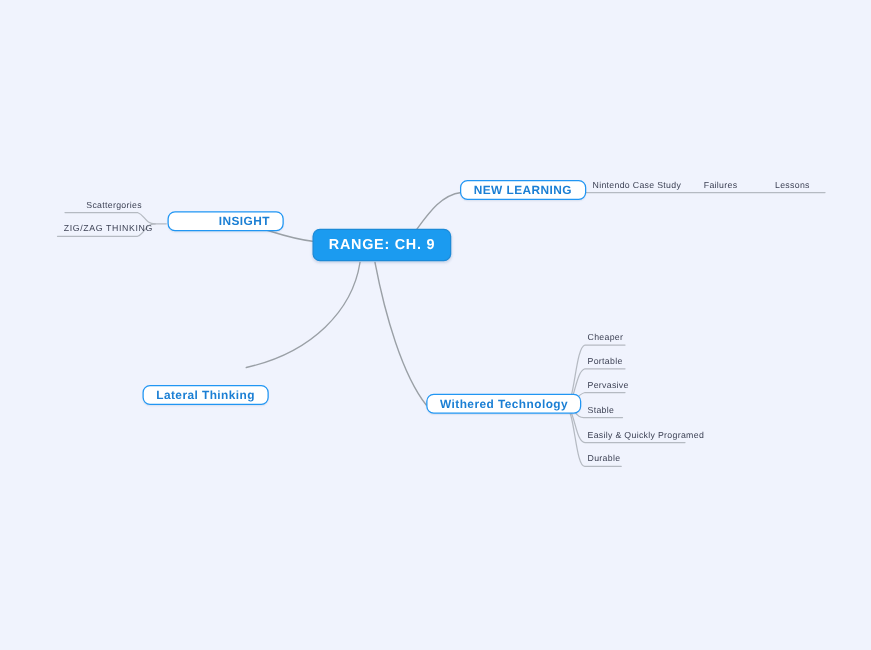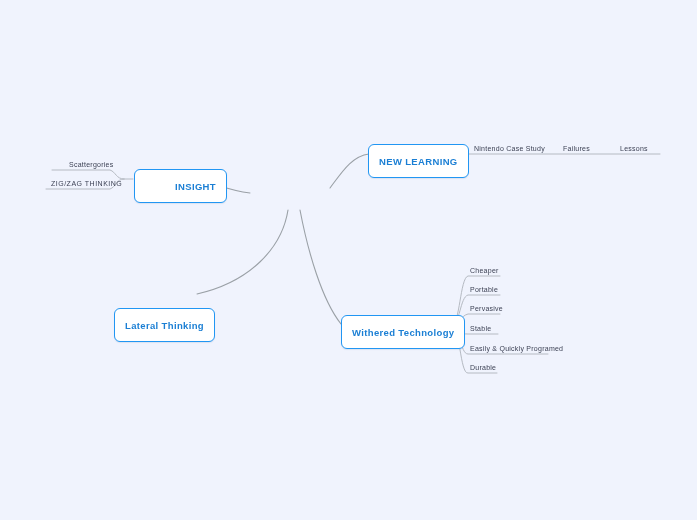--- a/index.html
+++ b/index.html
@@ -51,21 +51,21 @@
   
   .node-branch {
     background: #ffffff;
     border: 1.5px solid #2196f3;
     border-radius: 6px;
     color: #1b7fd4;
     font-size: 9.5px;
     font-weight: bold;
     letter-spacing: 0.35px;
     padding: 0 10px;
-    height: 34px;
+    height: 16px;
     box-shadow: 0 1px 1px rgba(40,80,140,0.10);
   }
   
   .node-leaf {
     color: #3a3f52;
     font-size: 7px;
     letter-spacing: 0.25px;
     justify-content: flex-start;
     padding: 0 3px;
     height: 12px;
@@ -103,20 +103,21 @@
       <path d="M443,325 L452,325"></path>
       <path d="M452,325 C460,325 460,278 468,276 L500,276"></path>
       <path d="M452,325 C460,325 460,297 468,295 L500,295"></path>
       <path d="M452,325 C460,325 460,316 468,314 L500,314"></path>
       <path d="M452,325 C460,325 460,335 468,334 L498,334"></path>
       <path d="M452,325 C460,325 460,354 468,354 L548,354"></path>
       <path d="M452,325 C460,325 460,374 468,373 L497,373"></path>
     </g>
   </svg>
 
+  <div class="node node-root" style="left:250px; top:183px;">RANGE: CH. 9</div>
 
   <div class="node node-branch" style="left:134px; top:169px;padding-left:40px;">INSIGHT</div>
 
   <div class="node node-leaf" style="left:66px; top:158px;">Scattergories</div>
 
   <div class="node node-leaf caps" style="left:48px; top:177px;">ZIG/ZAG THINKING</div>
 
   <div class="node node-branch" style="left:114px; top:284px;margin-top:24px;">Lateral Thinking</div>
 
   <div class="node node-branch" style="left:368px; top:144px;">NEW LEARNING</div>

